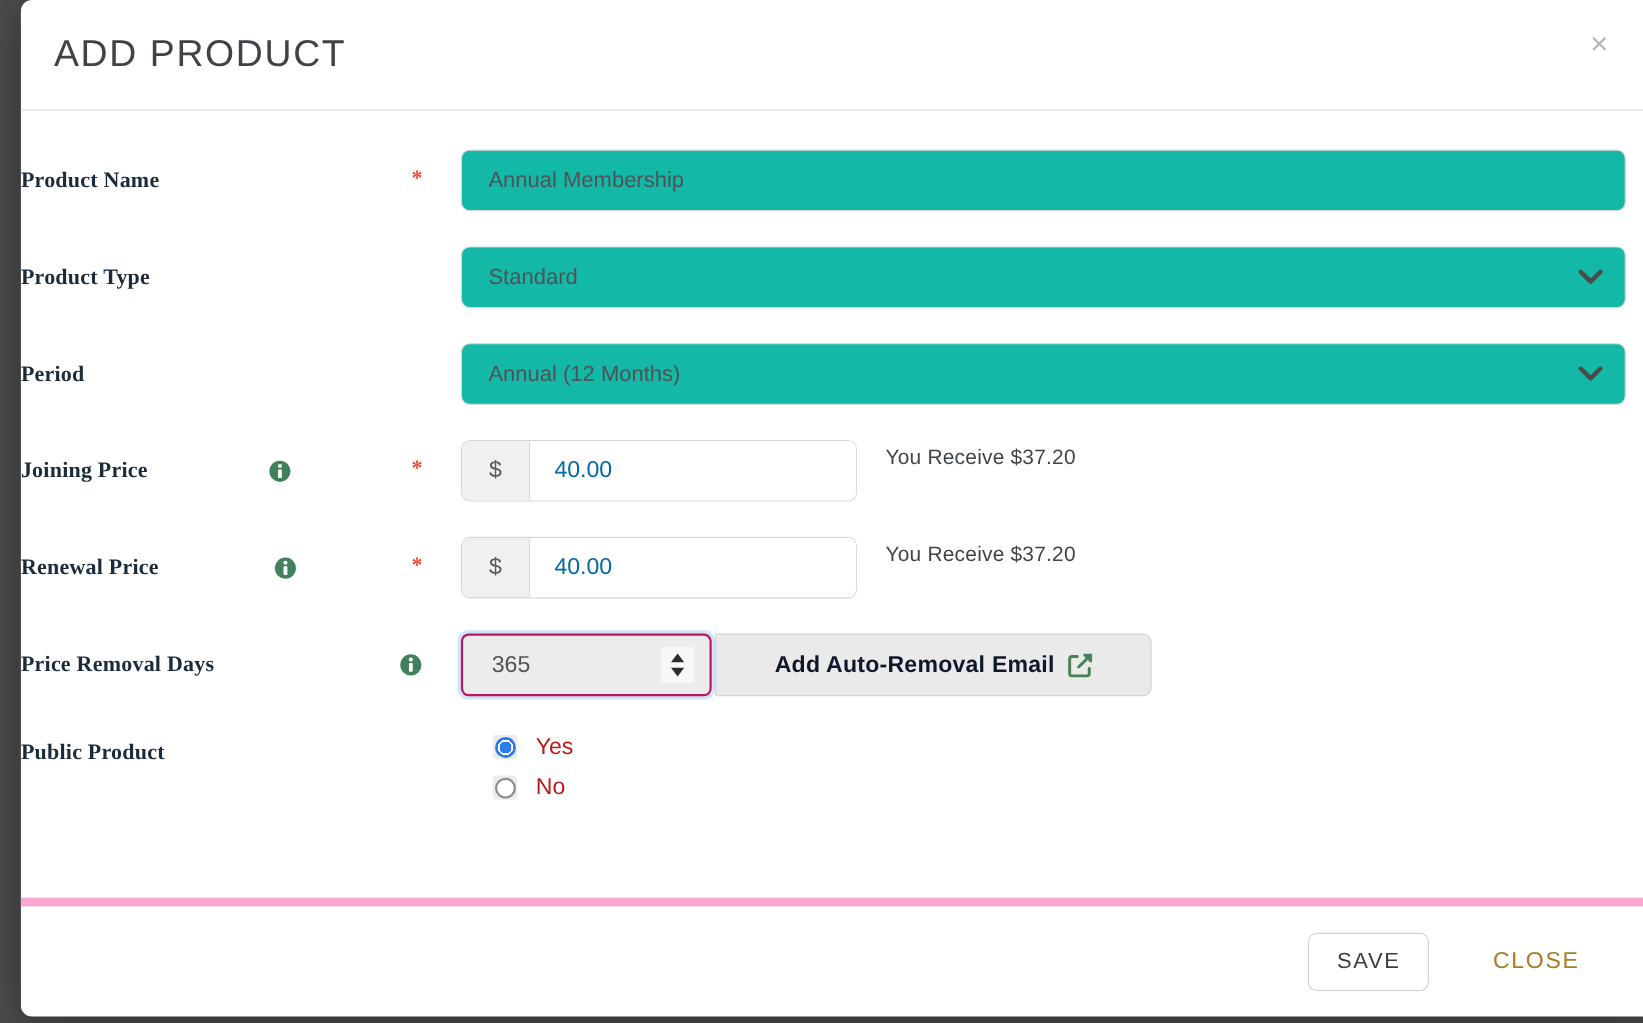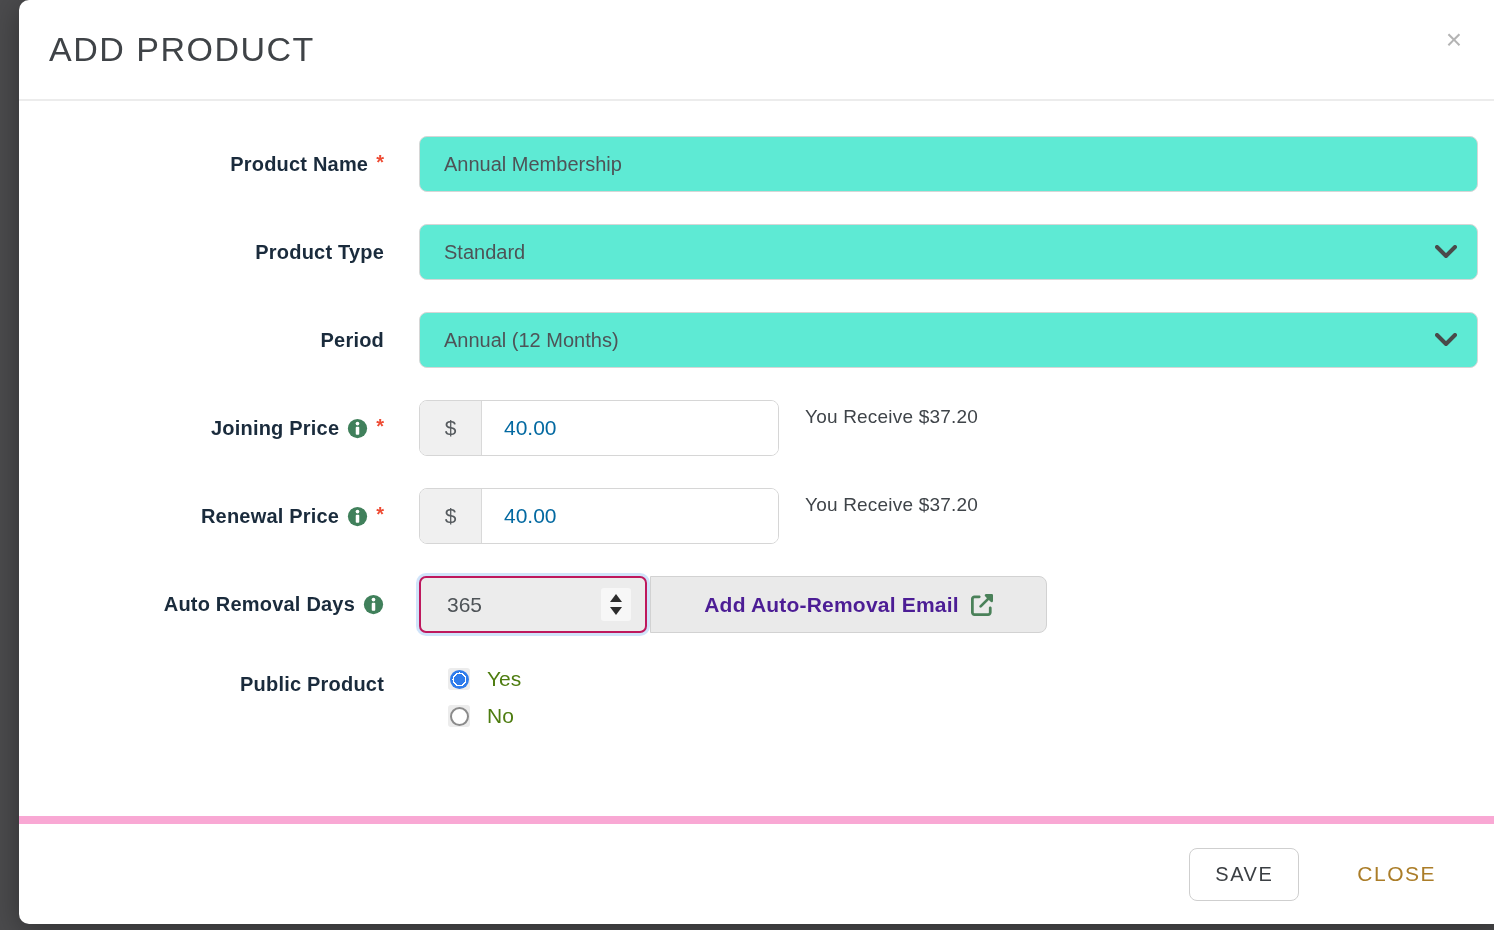--- a/index.html
+++ b/index.html
@@ -40,39 +40,40 @@
     font-size: 28px; color: #b4b4b4; line-height: 1;
     cursor: pointer; background: none; border: none;
     font-family: "Liberation Sans", sans-serif;
   }
   
   .modal-body { flex: 1 1 auto; padding: 35px 28px 0 0; }
   .form-row { display: flex; align-items: center; margin-bottom: 32px; }
   .label-col {
     width: 365px; flex: 0 0 365px;
     text-align: right;
-    display: flex; align-items: center; justify-content: flex-end;
+    display: flex; align-items: center; justify-content: space-between;
     gap: 8px;
     padding-right: 0;
+    font-family: Liberation Serif, serif;
   }
   .field-col { flex: 1 1 auto; margin-left: 35px; display: flex; align-items: flex-start; }
   .field-label {
     font-size: 20px; font-weight: 700; color: #1a2b3c;
     letter-spacing: .2px; white-space: nowrap;
   }
   .req { color: #ee4b33; font-size: 20px; font-weight: 700; position: relative; top: -2px; }
   .info-icon { width: 21px; height: 21px; flex: 0 0 21px; display: inline-block; }
 
   .text-input, .select-box {
     width: 100%; height: 56px;
     border: 1px solid #d6d6d6; border-radius: 8px;
     font-size: 20px; color: #4e5357;
     padding: 0 24px;
     font-family: "Liberation Sans", sans-serif;
-    background: #5eead4;
+    background: #14b8a6;
     outline: none;
   }
   .select-box {
     position: relative;
     display: flex; align-items: center;
     cursor: pointer;
   }
   .select-box .chev {
     position: absolute; right: 20px; top: 50%;
     margin-top: -7px; width: 22px; height: 14px;
@@ -119,34 +120,34 @@
     display: flex; flex-direction: column; align-items: center; justify-content: center;
     gap: 5px; cursor: pointer;
   }
   .tri-up { width: 0; height: 0; border-left: 6px solid transparent; border-right: 6px solid transparent; border-bottom: 8px solid #2c2c2c; }
   .tri-down { width: 0; height: 0; border-left: 6px solid transparent; border-right: 6px solid transparent; border-top: 8px solid #2c2c2c; }
   .email-btn {
     margin-left: 3px; height: 57px; width: 397px;
     background: #eaeaea; border: 1px solid #d2d2d2;
     border-radius: 0 8px 8px 0;
     display: flex; align-items: center; justify-content: center; gap: 12px;
-    font-size: 21px; font-weight: 700; color: #4c1d95;
+    font-size: 21px; font-weight: 700; color: #0f172a;
     letter-spacing: .2px; cursor: pointer;
     font-family: "Liberation Sans", sans-serif;
   }
   .ext-icon { width: 22px; height: 22px; }
   
   .radio-col { display: flex; flex-direction: column; gap: 13px; padding-top: 2px; }
   .radio-option { display: flex; align-items: center; gap: 17px; cursor: pointer; }
   .radio-pad { width: 22px; height: 22px; background: #ececec; border-radius: 3px;
     display: flex; align-items: center; justify-content: center; }
   .radio-circle { width: 19px; height: 19px; border-radius: 50%; }
   .radio-on  { background: radial-gradient(circle, #2f7ceb 0 5.4px, #ffffff 5.4px 7px, #2f7ceb 7px); }
   .radio-off { background: #ffffff; border: 2px solid #8b8b8b; }
-  .radio-label { font-size: 21px; color: #4d7c0f; }
+  .radio-label { font-size: 21px; color: #b91c1c; }
   .row-top-align { align-items: flex-start; gap: 29px; }
   .row-top-align .label-col { padding-top: 8px; }
   
   .modal-footer {
     flex: 0 0 108px; height: 108px;
     border-top: 8px solid #f9a8d4;
     display: flex; align-items: center; justify-content: flex-end;
     gap: 58px; padding-right: 70px;
   }
   .save-btn {
@@ -247,21 +248,21 @@
         <div class="price-group">
           <span class="currency-addon">$</span>
           <input class="price-input" type="text" value="40.00" style="">
         </div>
         <span class="receive-text">You Receive $37.20</span>
       </div>
     </div>
 
     <div class="form-row">
       <div class="label-col">
-        <span class="field-label">Auto Removal Days</span>
+        <span class="field-label">Price Removal Days</span>
         <svg class="info-icon" viewBox="0 0 24 24">
           <circle cx="12" cy="12" r="11" fill="#40805b"></circle>
           <circle cx="12" cy="6.4" r="2.1" fill="#ffffff"></circle>
           <rect x="10" y="10" width="4" height="9" rx="1" fill="#ffffff"></rect>
         </svg>
       </div>
       <div class="field-col">
         <div class="days-group">
           <div class="number-wrap">
             <input class="number-input" type="text" value="365" style="">

